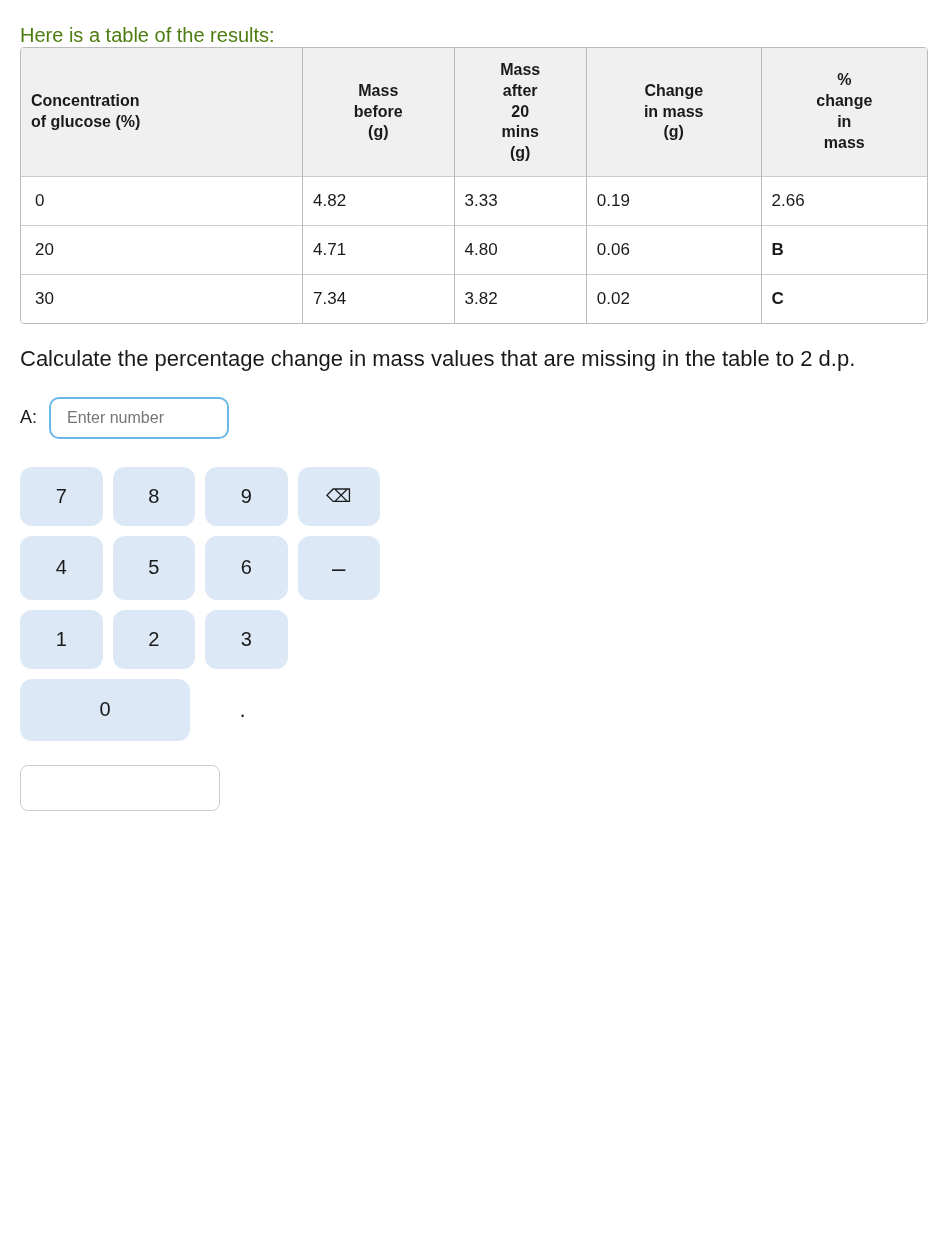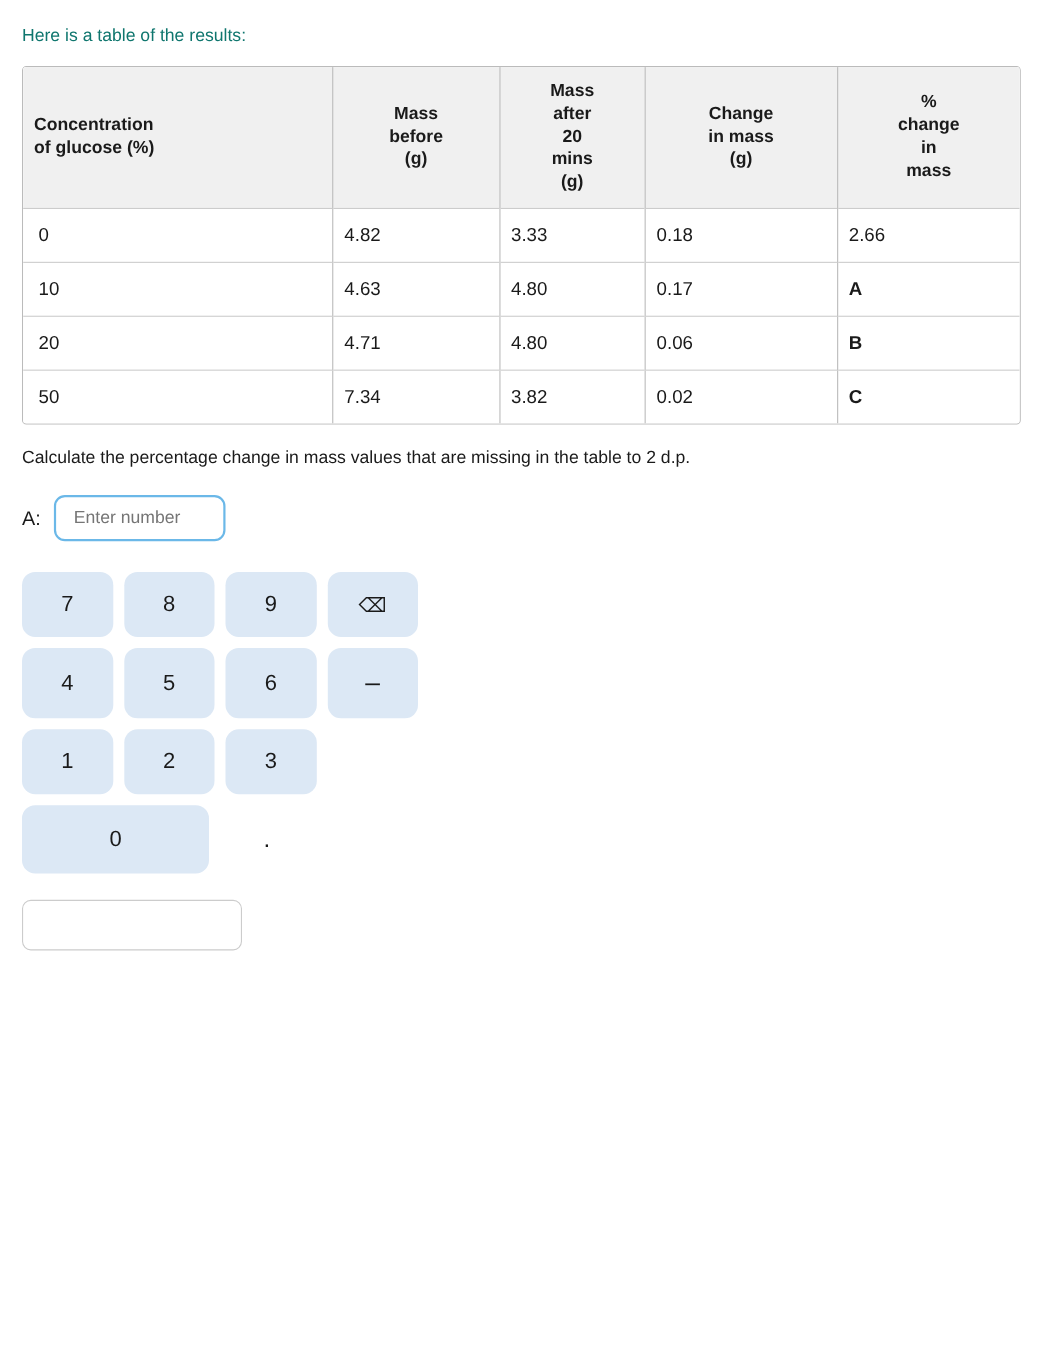--- a/index.html
+++ b/index.html
@@ -5,23 +5,22 @@
     * { box-sizing: border-box; margin: 0; padding: 0; }
     body {
       font-family: -apple-system, BlinkMacSystemFont, 'Segoe UI', sans-serif;
       background: #ffffff;
       padding: 24px 20px;
       font-size: 17px;
       color: #1a1a1a;
     }
 
     .intro-text {
-      font-size: 16px;
-      margin-bottom: 18px;
-      color: #0f766e;
+      font-size: 20px;
+      color: #4d7c0f;
     }
 
     
     .table-wrapper {
       border: 1.5px solid #bbb;
       border-radius: 4px;
       overflow: hidden;
       margin-bottom: 20px;
     }
     table {
@@ -61,21 +60,21 @@
     tbody td:last-child {
       border-right: none;
     }
     tbody td:first-child {
       text-align: left;
       padding-left: 14px;
     }
 
     
     .question-text {
-      font-size: 16px;
+      font-size: 22px;
       margin-bottom: 22px;
       line-height: 1.4;
       color: #1a1a1a;
     }
 
     
     .answer-row {
       display: flex;
       align-items: center;
       gap: 12px;
@@ -84,21 +83,21 @@
     .answer-label {
       font-size: 18px;
       font-weight: 500;
     }
     .answer-input {
       border: 2px solid #6bb8e8;
       border-radius: 10px;
       padding: 10px 16px;
       font-size: 16px;
       color: #888;
-      width: 156px;
+      width: 180px;
       outline: none;
       background: #fff;
     }
 
     
     .keypad {
       display: flex;
       flex-direction: column;
       gap: 10px;
       max-width: 360px;
@@ -159,39 +158,32 @@
         <th>Mass<br>after<br>20<br>mins<br>(g)</th>
         <th>Change<br>in mass<br>(g)</th>
         <th>%<br>change<br>in<br>mass</th>
       </tr>
     </thead>
     <tbody id="table-body">
     <tr>
           <td>0</td>
           <td>4.82</td>
           <td>3.33</td>
-          <td>0.18</td>
+          <td>0.19</td>
           <td>2.66</td>
-        </tr>
-        <tr>
-          <td>10</td>
-          <td>4.63</td>
-          <td>4.80</td>
-          <td>0.17</td>
-          <td style="font-weight: 700;">A</td>
         </tr>
         <tr>
           <td>20</td>
           <td>4.71</td>
           <td>4.80</td>
           <td>0.06</td>
           <td style="font-weight: 700;">B</td>
         </tr>
         <tr>
-          <td>50</td>
+          <td>30</td>
           <td>7.34</td>
           <td>3.82</td>
           <td>0.02</td>
           <td style="font-weight: 700;">C</td>
         </tr>
       </tbody>
   </table>
 </div>
 
 <p class="question-text">Calculate the percentage change in mass values that are missing in the table to 2 d.p.</p>

